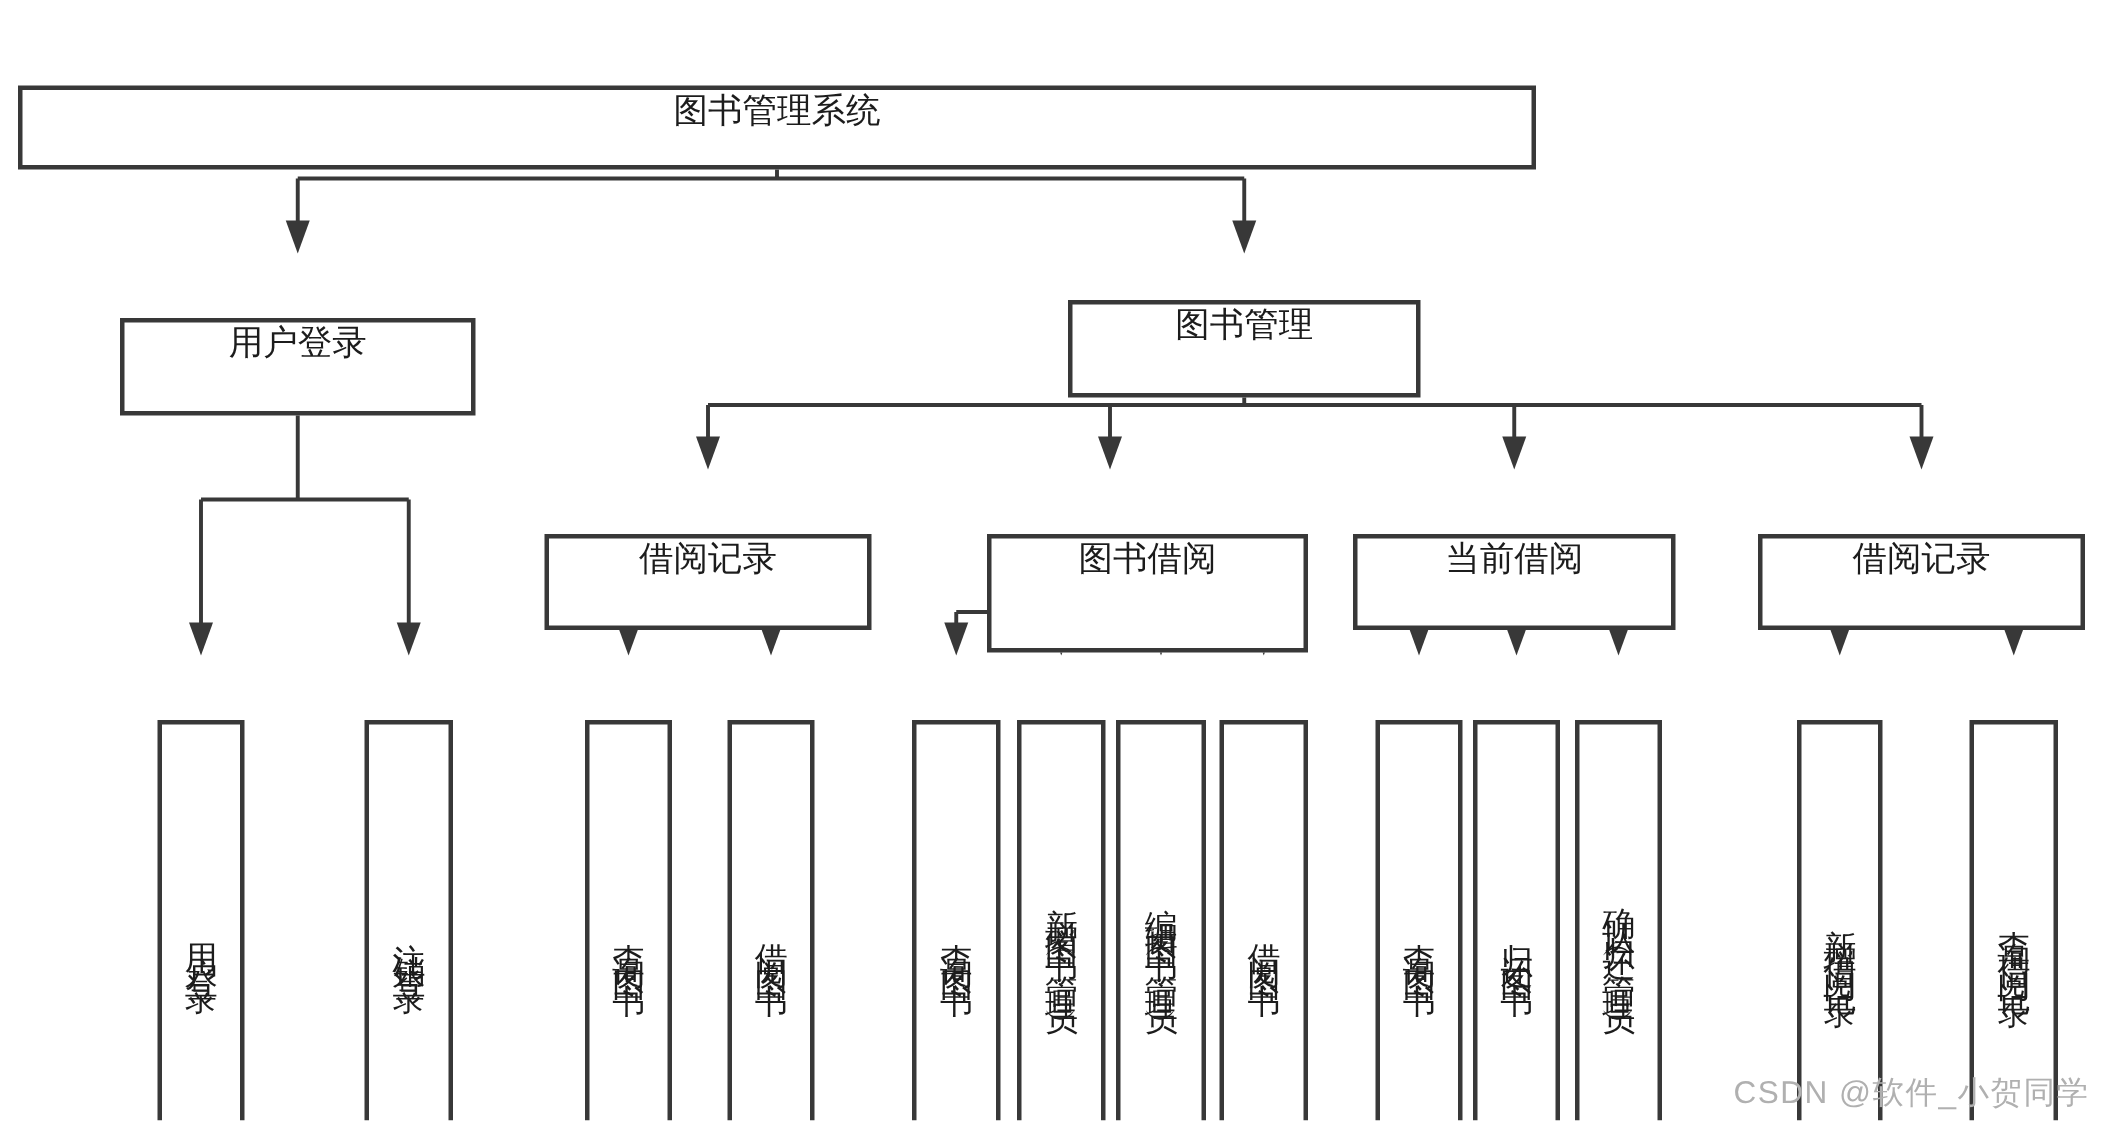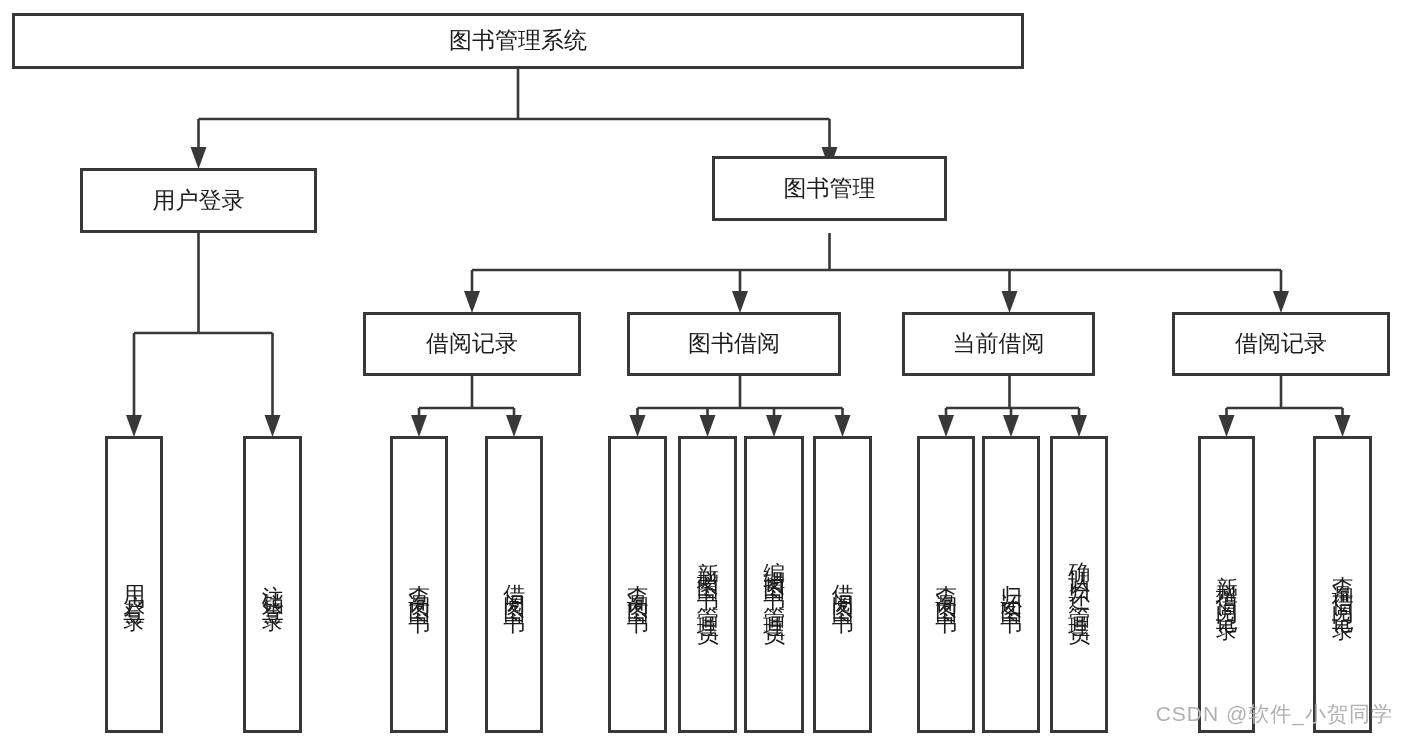--- a/index.html
+++ b/index.html
@@ -20,37 +20,38 @@
   svg.connectors{
     position:absolute;left:0;top:0;width:1405px;height:747px;
     pointer-events:none;
   }
   svg.connectors path{stroke:var(--line);stroke-width:2.6;fill:none;}
   svg.connectors polygon{fill:var(--line);stroke:none;}
   .node{
     position:absolute;
     background:var(--bg);
     border:3px solid var(--line);
-    display:flex;align-items:center;justify-content:center;
+    display:flex;justify-content:center;
     color:var(--text);
     font-size:23px;
     text-align:center;
     line-height:1.2;
+    margin-top:44px;
   }
   .node.leaf{top:436px;height:297px;}
   .vlabel{
     writing-mode:vertical-rl;
     text-orientation:mixed;
     letter-spacing:9px;
     font-size:22px;
     color:var(--text);
   }
   .watermark{
     position:absolute;
-    right:12px;bottom:19px;
+    right:12px;bottom:5px;
     font-size:21px;
     color:var(--watermark);
     letter-spacing:1px;
     white-space:nowrap;
   }
 </style>
 </head>
 <body>
 
 <div class="canvas">
@@ -112,24 +113,24 @@
   <div class="node" style="left:80px;top:168px;width:237px;height:65px">
     <span>用户登录</span>
   </div>
   <div class="node" style="left:712px;top:156px;width:235px;height:65px">
     <span>图书管理</span>
   </div>
 
   <div class="node" style="left:363px;top:312px;width:218px;height:64px">
     <span>借阅记录</span>
   </div>
-  <div class="node" style="left:627px;top:312px;width:214px;height:64px">
+  <div class="node" style="left:658px;top:312px;width:214px;height:79px">
     <span>图书借阅</span>
   </div>
-  <div class="node" style="left:902px;top:312px;width:193px;height:64px">
+  <div class="node" style="left:902px;top:312px;width:215px;height:64px">
     <span>当前借阅</span>
   </div>
   <div class="node" style="left:1172px;top:312px;width:218px;height:64px">
     <span>借阅记录</span>
   </div>
 
   <div class="node leaf" style="left:105px;width:58px">
     <span class="vlabel">用户登录</span>
   </div>
   <div class="node leaf" style="left:243px;width:59px">

